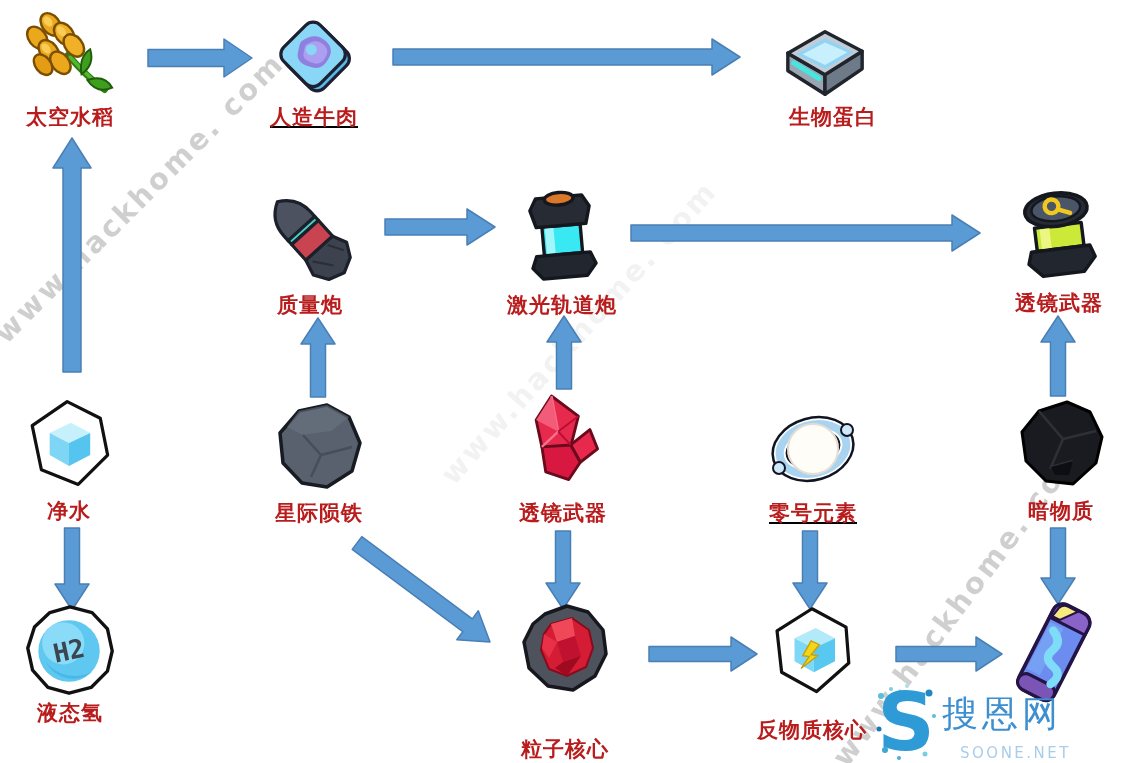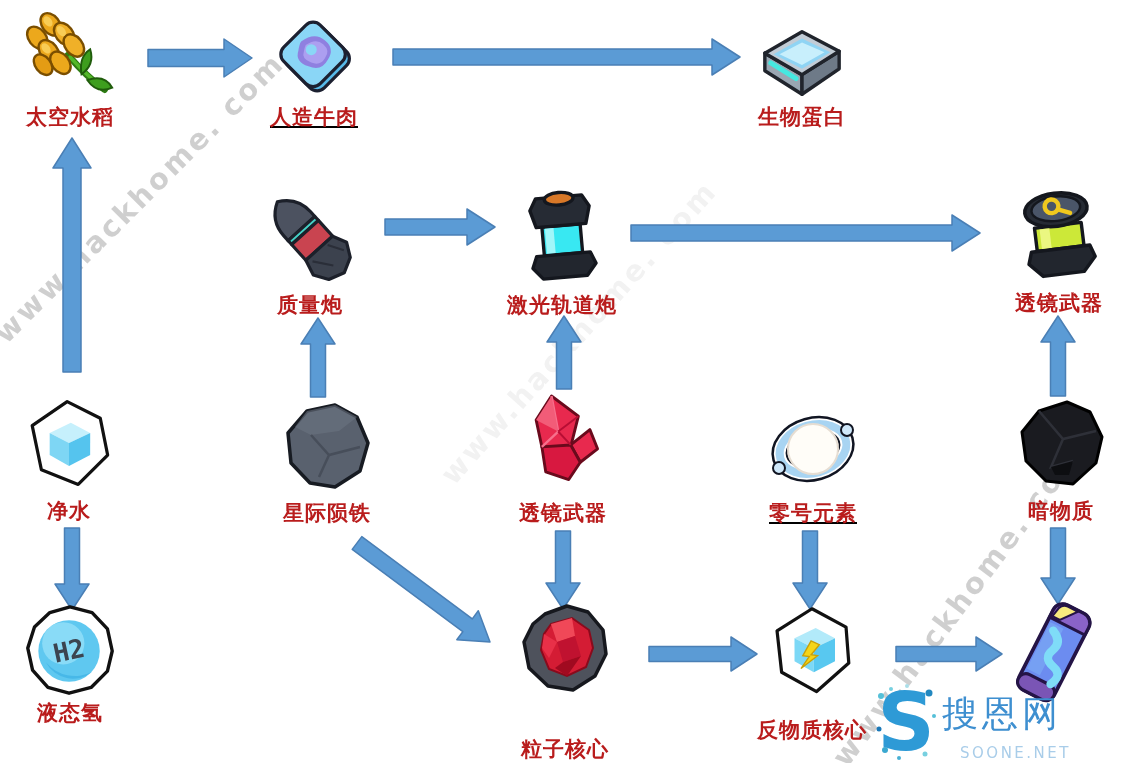--- a/index.html
+++ b/index.html
@@ -80,21 +80,21 @@
         <rect x="24" y="22" width="56" height="56" rx="11" transform="rotate(45 52 52)" fill="#57b9e8" stroke="#1c2030" stroke-width="3.5"></rect>
         <rect x="21" y="18" width="56" height="56" rx="11" transform="rotate(45 49 46)" fill="#8ad6f6" stroke="#1c2030" stroke-width="3.5"></rect>
         <path d="M36,32 q15,-11 26,-1 q11,9 3,21 q-7,13 -21,7 q-15,-5 -11,-17 q1,-7 3,-10 z" fill="#8f80e0"></path>
         <path d="M41,36 q11,-8 19,-1 q8,7 2,15 q-5,9 -15,5 q-11,-4 -8,-12 q1,-5 2,-7 z" fill="#ac9ff0"></path>
         <circle cx="47" cy="41" r="6" fill="#8ad6f6"></circle>
       </svg>
     </div>
     <div class="label">人造牛肉</div>
   </div>
 
-  <div class="item" style="left:727px;top:14px;">
+  <div class="item" style="left:727px;top:14px;align-items:flex-end;">
     <div class="iconbox" style="height:92px;">
       <svg width="104" height="88" viewBox="0 0 104 90">
         <g stroke="#20242c" stroke-width="3.5" stroke-linejoin="round">
           <path d="M14,38 L14,56 L52,80 L52,60 Z" fill="#9aa6b2"></path>
           <path d="M52,60 L90,36 L90,54 L52,80 Z" fill="#6e7a88"></path>
           <path d="M14,38 L52,16 L90,36 L52,60 Z" fill="#c2ccd6"></path>
         </g>
         <path d="M23,39 L52,23 L81,37 L52,54 Z" fill="#8fd4f4"></path>
         <path d="M29,39 L52,27 L75,37 L52,50 Z" fill="#c8effc"></path>
         <path d="M20,48 L46,64" stroke="#45e8e0" stroke-width="5" stroke-linecap="round"></path>
@@ -157,21 +157,21 @@
       <svg width="92" height="100" viewBox="0 0 100 104">
         <polygon points="48,6 84,24 92,64 60,96 20,80 10,32" fill="#ffffff" stroke="#111111" stroke-width="3.5" stroke-linejoin="round"></polygon>
         <path d="M29,40 L52,29 L73,40 L50,51 Z" fill="#c6f0fc"></path>
         <path d="M29,40 L29,64 L50,76 L50,51 Z" fill="#7ed6f4"></path>
         <path d="M50,51 L73,40 L73,64 L50,76 Z" fill="#55c4ee"></path>
       </svg>
     </div>
     <div class="label">净水</div>
   </div>
 
-  <div class="item" style="left:252px;top:392px;align-items:center;">
+  <div class="item" style="left:244px;top:392px;align-items:center;">
     <div class="iconbox" style="height:110px;">
       <svg width="100" height="100" viewBox="0 0 100 100">
         <polygon points="30,14 58,8 80,20 91,46 83,74 58,90 33,86 14,66 11,36" fill="#59616e" stroke="#171b22" stroke-width="3.5" stroke-linejoin="round"></polygon>
         <polygon points="30,14 58,8 80,20 62,34 34,38 18,30" fill="#6b7380" opacity="0.6"></polygon>
         <path d="M34,38 L52,58 L83,50 M52,58 L42,80" stroke="#474e5a" stroke-width="2.5" fill="none"></path>
       </svg>
     </div>
     <div class="label">星际陨铁</div>
   </div>
 

